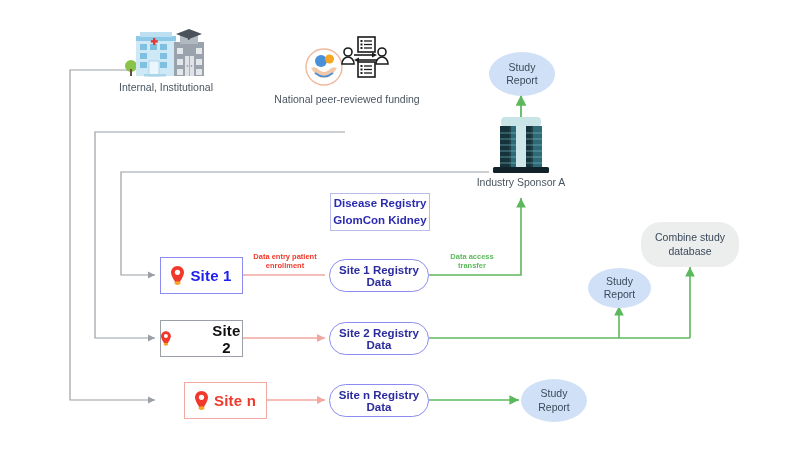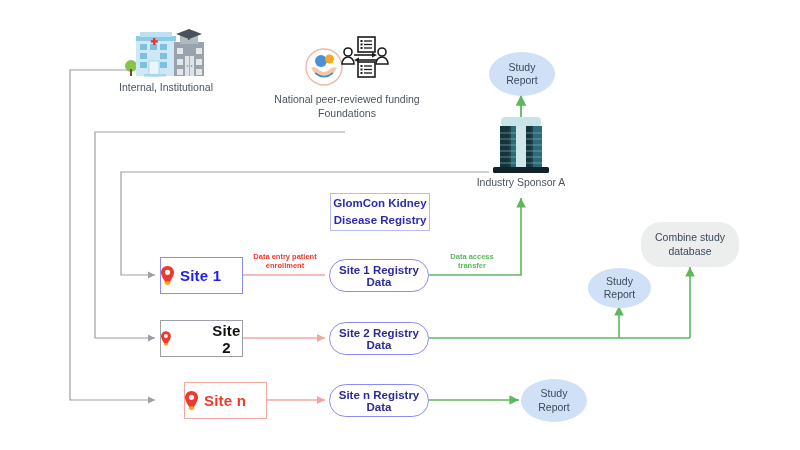--- a/index.html
+++ b/index.html
@@ -6,21 +6,21 @@
   body{width:800px;height:450px;position:relative;overflow:hidden;
        font-family:"Liberation Sans","DejaVu Sans",sans-serif;}
   .canvas{position:absolute;left:0;top:0;width:800px;height:450px;}
   svg.wires{position:absolute;left:0;top:0;width:800px;height:450px;}
 
   .node{position:absolute;box-sizing:border-box;display:flex;align-items:center;
         justify-content:center;text-align:center;}
 
   
   .site-box{border:1.3px solid #9aa0a6;background:#fff;display:flex;
-            align-items:center;justify-content:flex-start;gap:6px;}
+            align-items:center;justify-content:center;gap:6px;}
   .site-label{font-weight:bold;font-size:15px;letter-spacing:.2px;}
 
   .site1{border-color:#8c8cf0;}
   .site1 .site-label{color:#2020f0;}
   .site2{border-color:#9aa0a6;}
   .site2 .site-label{color:#111111;margin-left:34px;}
   .siten{border-color:#f2a9a0;}
   .siten .site-label{color:#f0392b;}
 
   
@@ -172,21 +172,20 @@
           <rect x="58.5" y="37" width="2" height="2"></rect>
         </g>
       <path d="M52,20 L70,20" stroke="#1b1b1b" stroke-width="1.6"></path>
       <polygon points="70,17.5 75,20 70,22.5" fill="#1b1b1b"></polygon>
       <path d="M75,25 L57,25" stroke="#1b1b1b" stroke-width="1.6"></path>
       <polygon points="57,22.5 52,25 57,27.5" fill="#1b1b1b"></polygon>
     </svg>
   </div>
   <div class="caption" style="left:272px;top:93px;width:150px;">
     <div>National peer-reviewed funding</div>
-    <div>Foundations</div>
   </div>
 
   <div class="icon-wrap" style="left:488px;top:113px;width:66px;height:62px;">
     <svg viewBox="0 0 66 62" width="66" height="62">
       <rect x="13" y="4" width="40" height="10" rx="4" fill="#c9e4e6"></rect>
       <rect x="12" y="13" width="42" height="41" fill="#1d3f49"></rect>
       <rect x="12" y="13" width="9" height="41" fill="#16333c"></rect>
       <rect x="23" y="13" width="9" height="41" fill="#2f6b77"></rect>
       <rect x="34" y="13" width="9" height="41" fill="#16333c"></rect>
       <rect x="45" y="13" width="9" height="41" fill="#2f6b77"></rect>
@@ -203,22 +202,22 @@
     </svg>
   </div>
   <div class="caption" style="left:463px;top:176px;width:116px;">Industry Sponsor A</div>
 
   <div class="node ellipse" style="left:489px;top:52px;width:66px;height:44px;flex-direction:column;">
     <span>Study</span>
     <span>Report</span>
   </div>
 
   <div class="node glomcon" style="left:330px;top:193px;width:100px;height:38px;flex-direction:column;">
+    <span>Disease Registry</span>
     <span>GlomCon Kidney</span>
-    <span>Disease Registry</span>
   </div>
 
   <div class="node site-box site1" style="left:160px;top:257px;width:83px;height:37px;">
     <svg width="13" height="19" viewBox="0 0 13 19">
       <path d="M6.5,0 C2.9,0 0,2.9 0,6.5 C0,11 6.5,19 6.5,19 C6.5,19 13,11 13,6.5 C13,2.9 10.1,0 6.5,0 z" fill="#f0392b"></path>
       <circle cx="6.5" cy="6.3" r="2.6" fill="#ffffff"></circle>
       <ellipse cx="6.5" cy="17" rx="3" ry="1.8" fill="#f5a623"></ellipse>
     </svg>
     <span class="site-label">Site 1</span>
   </div>

